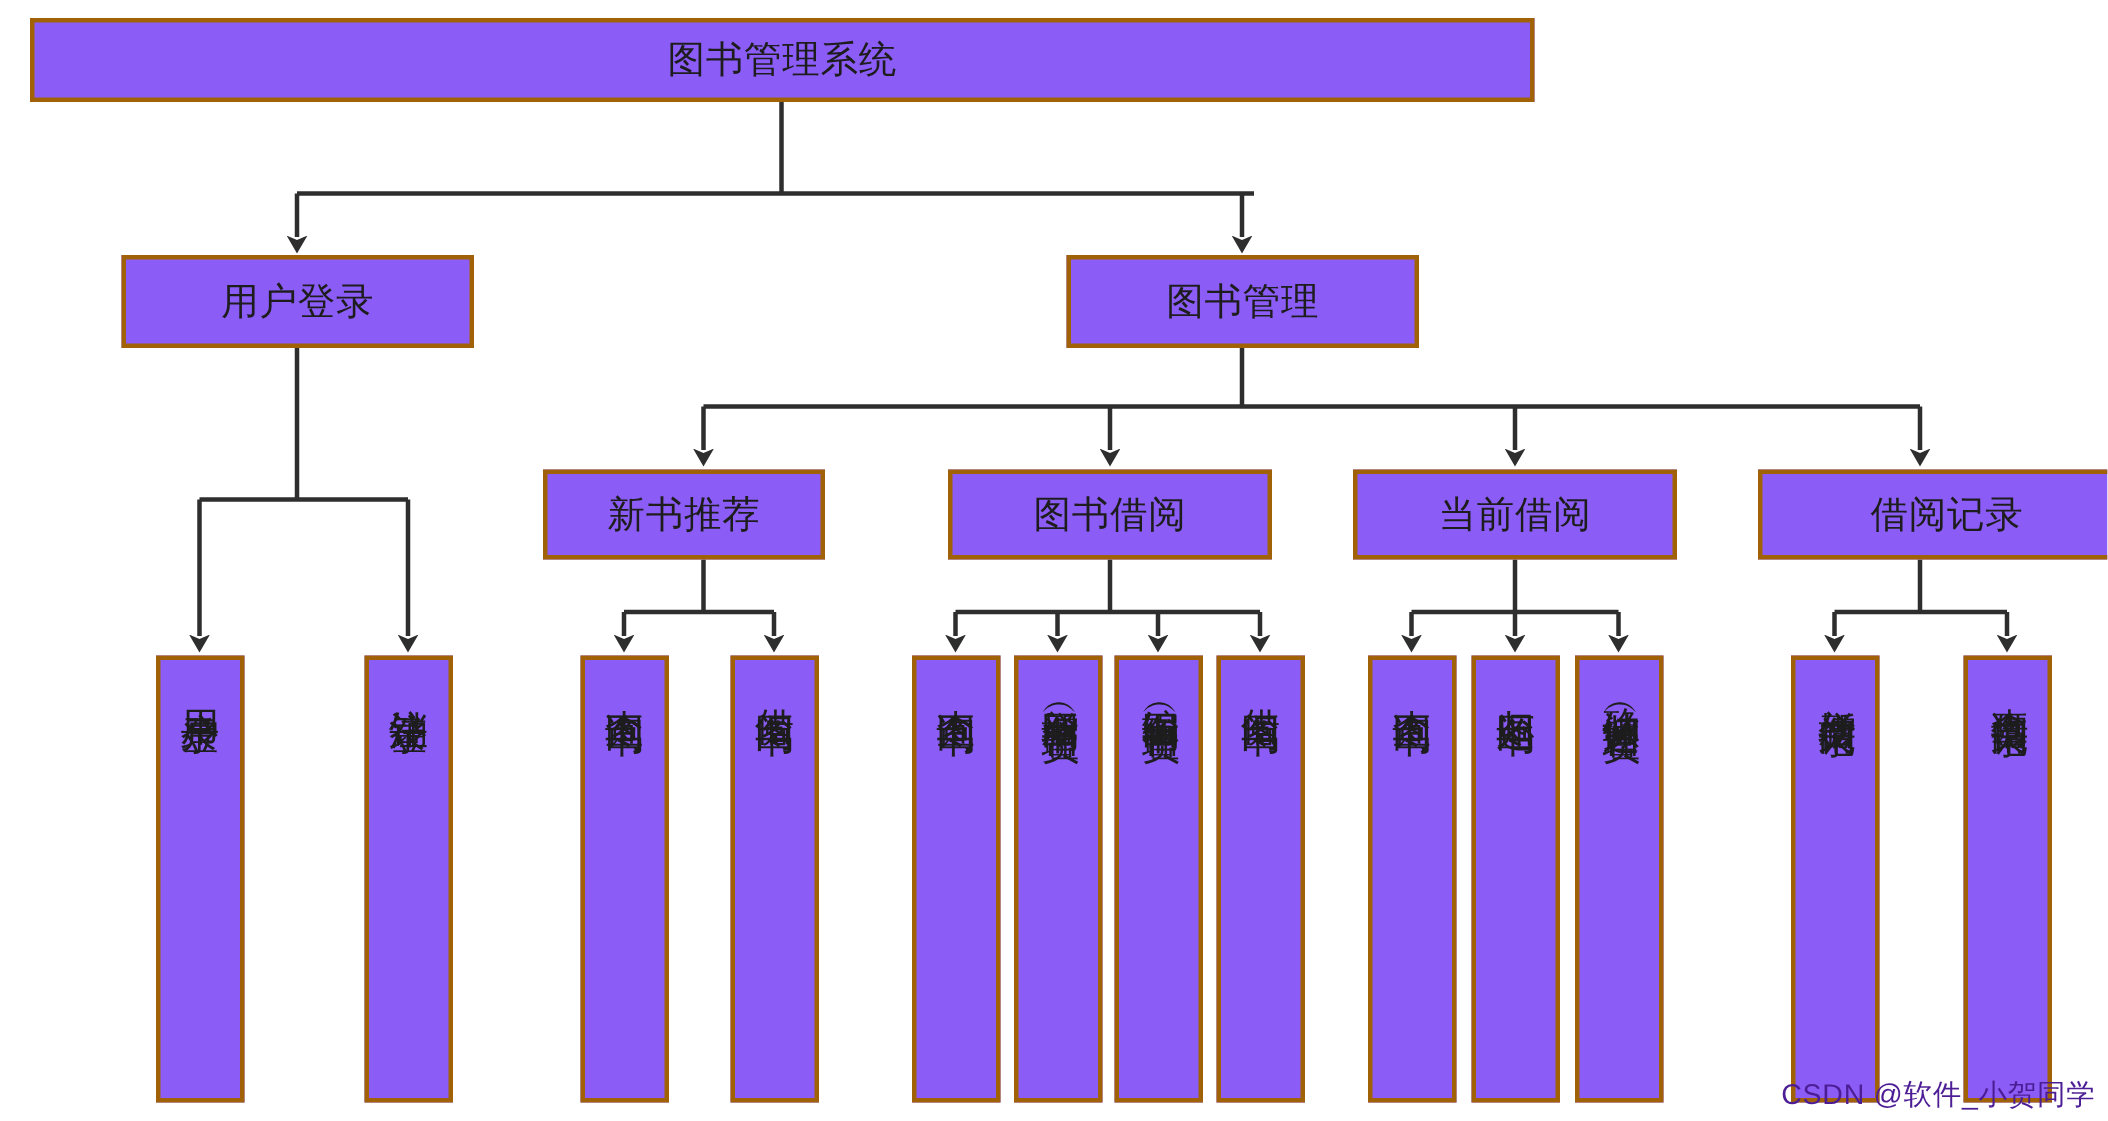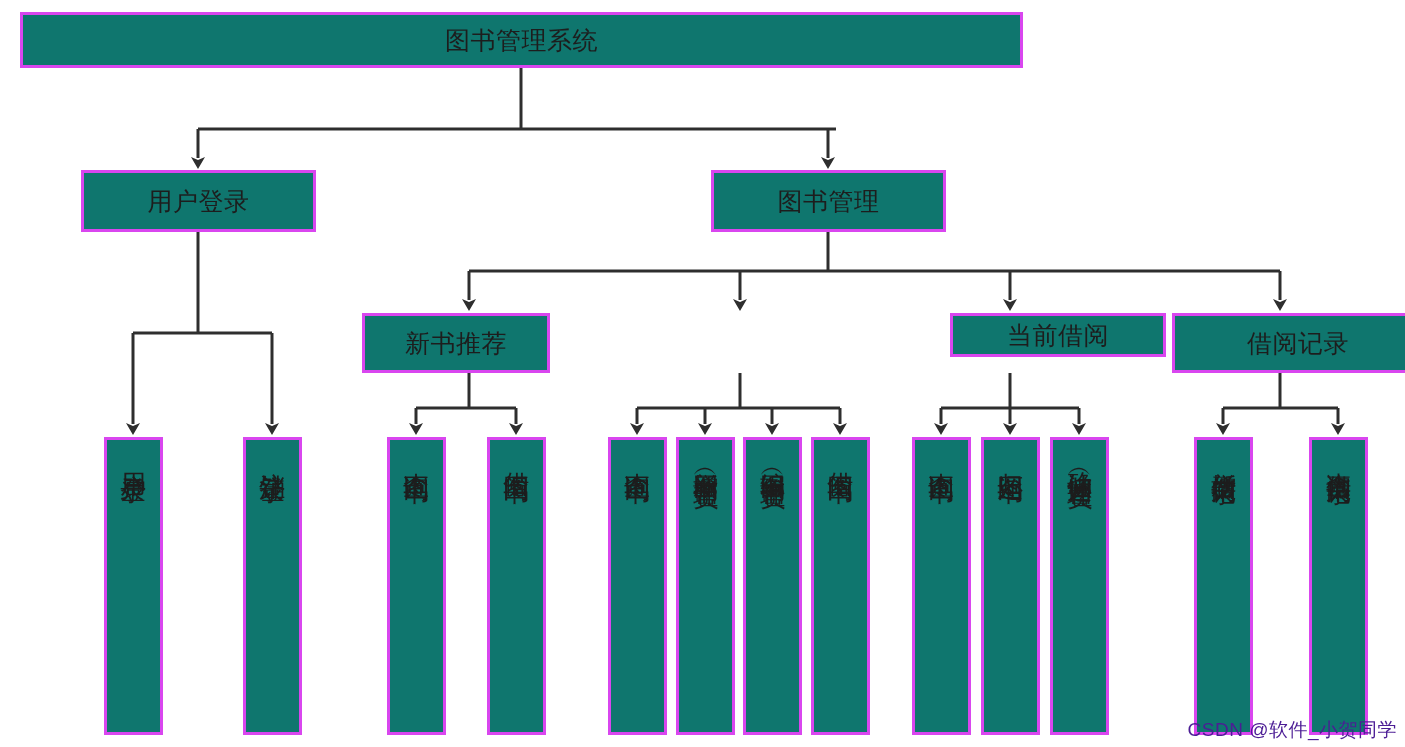--- a/index.html
+++ b/index.html
@@ -22,22 +22,22 @@
     position: absolute;
     left: 0;
     top: 0;
     width: 1405px;
     height: 747px;
     pointer-events: none;
   }
   .node {
     position: absolute;
     box-sizing: border-box;
-    background: #0f766e;
-    border: 3px solid #d946ef;
+    background: #8b5cf6;
+    border: 3px solid #a16207;
     display: flex;
     align-items: center;
     justify-content: center;
     color: #1d1d1d;
     z-index: 2;
   }
   .node .lbl {
     display: block;
     text-align: center;
     line-height: 1.08;
@@ -139,21 +139,24 @@
   <div class="node horiz" style="left:81px; top:170px; width:235px; height:62px;">
     <span class="lbl">用户登录</span>
   </div>
   <div class="node horiz" style="left:711px; top:170px; width:235px; height:62px;">
     <span class="lbl">图书管理</span>
   </div>
 
   <div class="node horiz" style="left:362px; top:313px; width:188px; height:60px;justify-content:center;">
     <span class="lbl">新书推荐</span>
   </div>
-  <div class="node horiz" style="left:902px; top:313px; width:216px; height:44px;margin-left:48px;">
+  <div class="node horiz" style="left:632px; top:313px; width:216px; height:60px;">
+    <span class="lbl">图书借阅</span>
+  </div>
+  <div class="node horiz" style="left:902px; top:313px; width:216px; height:60px;">
     <span class="lbl">当前借阅</span>
   </div>
   <div class="node horiz" style="left:1172px; top:313px; width:252px; height:60px;">
     <span class="lbl">借阅记录</span>
   </div>
 
   <div class="node leaf" style="left:104px; top:437px; width:59px; height:298px;">
     <span class="lbl">用户登录</span>
   </div>
   <div class="node leaf" style="left:243px; top:437px; width:59px; height:298px;">

